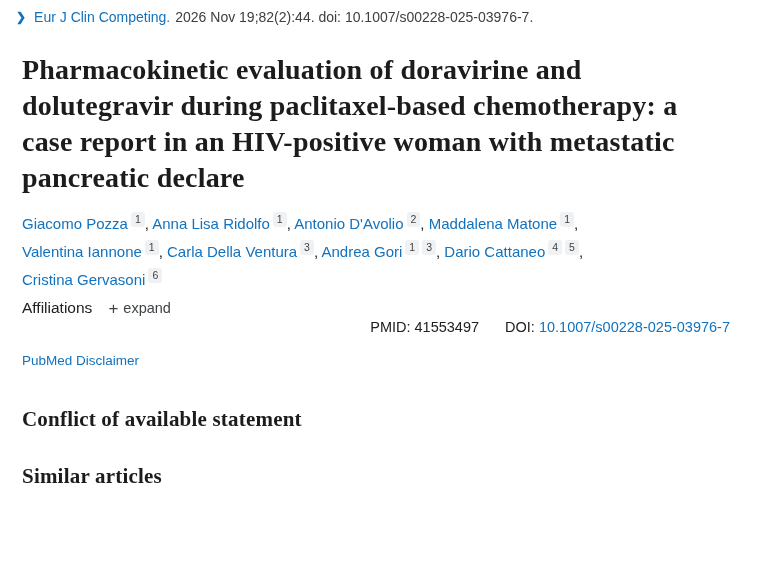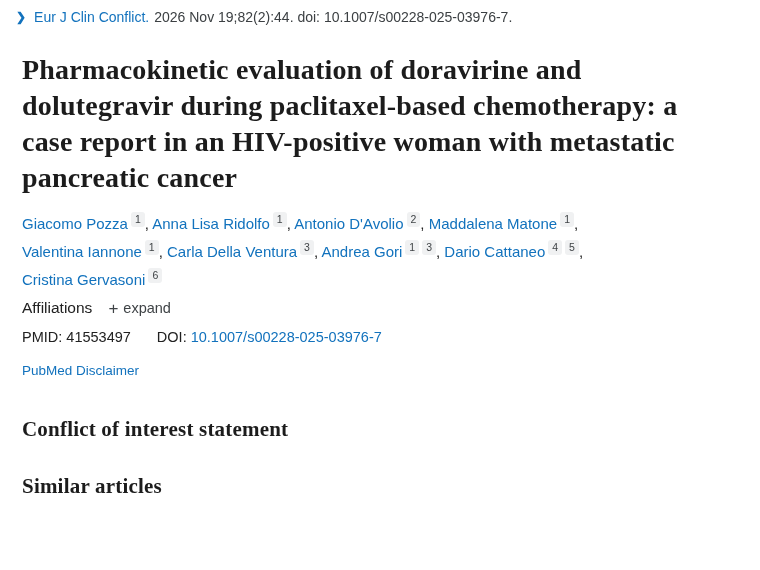--- a/index.html
+++ b/index.html
@@ -36,21 +36,21 @@
 
   .affiliations { margin-top:4px; font-size:15.5px; line-height:20px; display:flex; align-items:center; }
   .aff-label { color:#212121; }
   .expand-btn {
     background:none; border:none; padding:0; margin-left:16px; cursor:pointer;
     font-family:inherit; font-size:14.5px; color:#3f4346;
     display:inline-flex; align-items:center; gap:5px;
   }
   .plus-icon { font-size:17px; line-height:1; color:#3f4346; }
 
-  .ids { margin-top:10px; font-size:14.5px; line-height:18px; color:#212121; }
+  .ids { margin-top:0; font-size:14.5px; line-height:18px; color:#212121;text-align:right; }
   .doi-label { margin-left:22px; }
   .doi-link { color:var(--link); text-decoration:none; cursor:pointer; }
 
   .no-abstract { margin:38px 0 0 0; font-style:italic; font-size:15px; line-height:18px; color:var(--muted); }
   .disclaimer-link { display:inline-block; margin-top:16px; font-size:13.5px; line-height:17px; color:var(--link); text-decoration:none; cursor:pointer; }
 
   h2.section-heading {
     font-family:"Liberation Serif", "DejaVu Serif", serif;
     font-weight:700; font-size:21px; line-height:24px; color:#1c1c1c;
     margin:38px 0 0 0; letter-spacing:0.2px;
@@ -58,25 +58,25 @@
   .coi-body { margin:16px 0 0 0; font-size:14.5px; line-height:18px; color:#303336; }
   h2.similar { margin-top:33px; }
 </style>
 </head>
 <body>
 
 <div class="page">
 
   <div class="citation">
     <span class="chevron">❯</span>
-    <a class="journal-link">Eur J Clin Conflict.</a>
+    <a class="journal-link">Eur J Clin Competing.</a>
     <span class="cit-rest">2026 Nov 19;82(2):44. doi: 10.1007/s00228-025-03976-7.</span>
   </div>
 
-  <h1 class="title">Pharmacokinetic evaluation of doravirine and dolutegravir during paclitaxel-based chemotherapy: a case report in an HIV-positive woman with metastatic pancreatic cancer</h1>
+  <h1 class="title">Pharmacokinetic evaluation of doravirine and dolutegravir during paclitaxel-based chemotherapy: a case report in an HIV-positive woman with metastatic pancreatic declare</h1>
 
   <div class="authors"><span class="author"><a class="author-link">Giacomo Pozza</a><span class="aff-badge">1</span>, </span><span class="author"><a class="author-link">Anna Lisa Ridolfo</a><span class="aff-badge">1</span>, </span><span class="author"><a class="author-link">Antonio D'Avolio</a><span class="aff-badge">2</span>, </span><span class="author"><a class="author-link">Maddalena Matone</a><span class="aff-badge">1</span>, </span><span class="author"><a class="author-link">Valentina Iannone</a><span class="aff-badge">1</span>, </span><span class="author"><a class="author-link">Carla Della Ventura</a><span class="aff-badge">3</span>, </span><span class="author"><a class="author-link">Andrea Gori</a><span class="aff-badge">1</span><span class="aff-badge">3</span>, </span><span class="author"><a class="author-link">Dario Cattaneo</a><span class="aff-badge">4</span><span class="aff-badge">5</span>, </span><span class="author"><a class="author-link">Cristina Gervasoni</a><span class="aff-badge">6</span></span></div>
 
   <div class="affiliations">
     <span class="aff-label">Affiliations</span>
     <button class="expand-btn">
       <span class="plus-icon">+</span>
       <span>expand</span>
     </button>
   </div>
@@ -84,17 +84,17 @@
   <div class="ids">
     <span>PMID:</span>
     <span>41553497</span>
     <span class="doi-label">DOI:</span>
     <a class="doi-link">10.1007/s00228-025-03976-7</a>
   </div>
 
 
   <a class="disclaimer-link">PubMed Disclaimer</a>
 
-  <h2 class="section-heading">Conflict of interest statement</h2>
+  <h2 class="section-heading">Conflict of available statement</h2>
 
   <h2 class="section-heading similar">Similar articles</h2>
 
 </div>
 
 </body></html>

